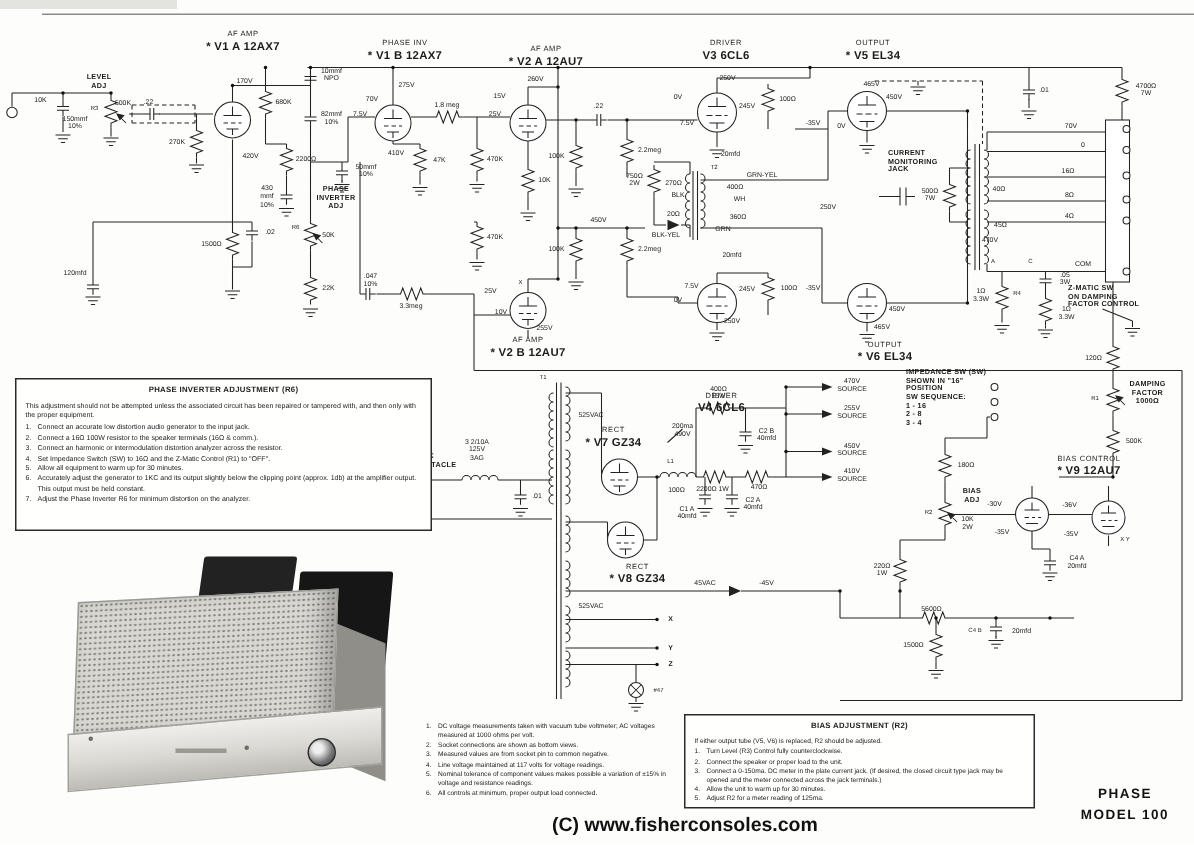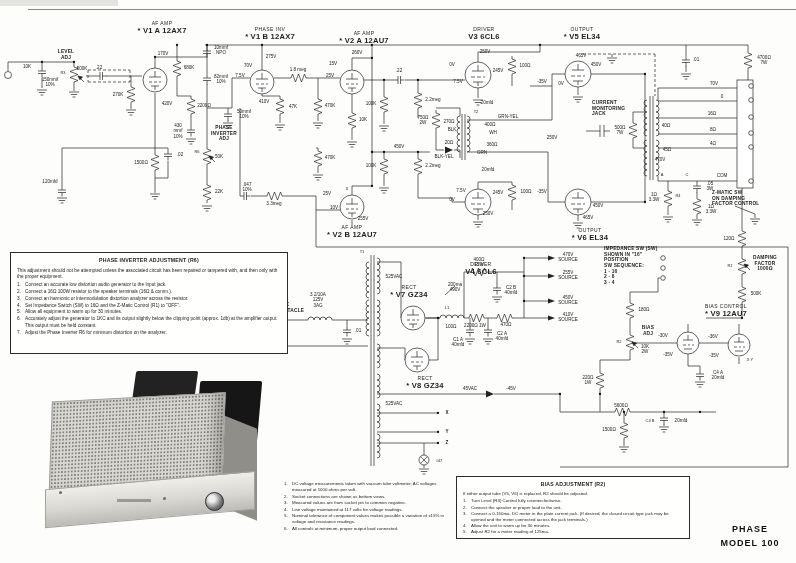--- a/index.html
+++ b/index.html
@@ -643,17 +643,18 @@
     <div class="ph-back2"></div>
     <div class="ph-side"></div>
     <div class="ph-cage"></div>
     <div class="ph-front"></div>
     <div class="ph-knob"></div>
     <div class="ph-screw" style="left:14px;top:120px;"></div>
     <div class="ph-screw" style="left:118px;top:126px;"></div>
     <div class="ph-text"></div>
   </div>
 
+  <div id="copyright">(C) www.fisherconsoles.com</div>
   <div id="brand">
     <div>PHASE</div>
     <div>MODEL 100</div>
   </div>
 </div>
 
 </body></html>

